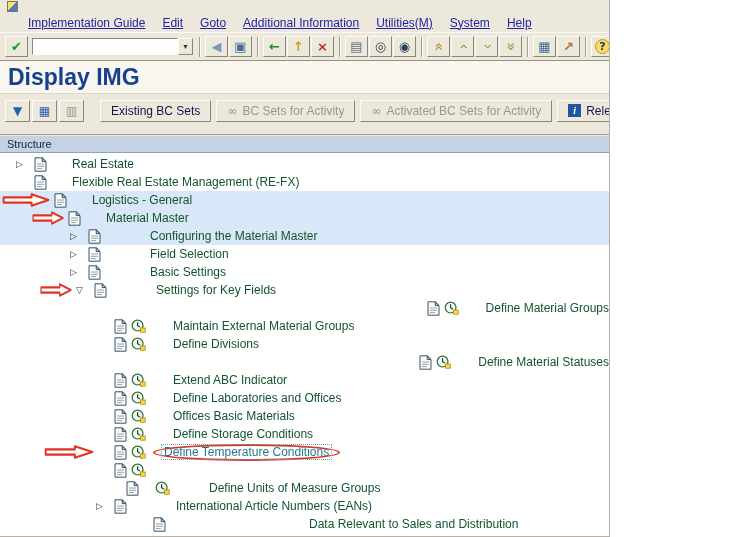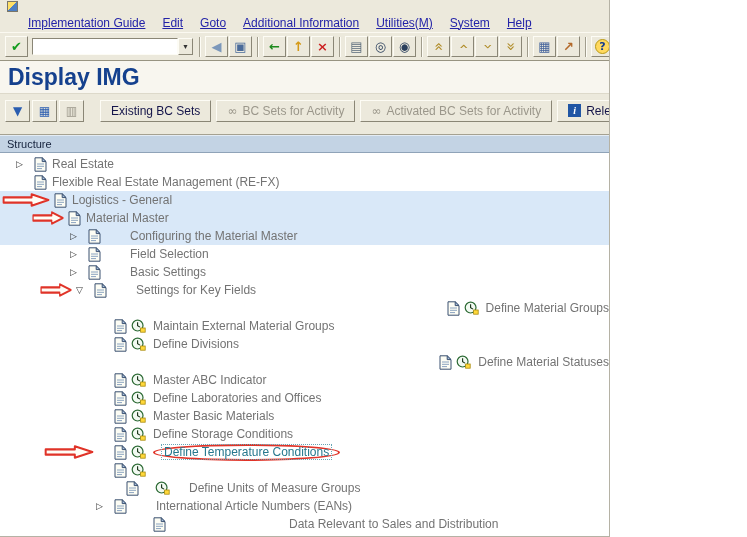--- a/index.html
+++ b/index.html
@@ -31,21 +31,21 @@
 .ic-glasses{color:#9b978b;font-family:"DejaVu Sans",sans-serif;font-size:12px;line-height:1}
 .groove{height:8px;background:#ece9dc;border-bottom:1px solid #a5a191;flex:none}
 .structure-header{height:18px;background:#c3d3e4;border-top:1px solid #e4ecf4;border-bottom:1px solid #8fa3b8;display:flex;align-items:center;padding-left:7px;font-size:11px;color:#15223c;flex:none}
 .tree{background:#fff;flex:1;padding-top:2px;overflow:hidden}
 .trow{height:18px;display:flex;align-items:center;position:relative;font-size:12px;white-space:nowrap}
 .trow.hl{background:#d9e8f8}
 .slot{width:18px;flex:none;font-family:"DejaVu Sans",sans-serif;font-size:9px;color:#333;line-height:1}
 .doc-ic{width:15px;flex:none;display:flex;align-items:center}
 .clk-ic{width:19px;flex:none;display:flex;align-items:center;margin-left:2px}
 .gap{width:24px;flex:none}
-.tlabel{margin-left:3px;color:#737373}
+.tlabel{margin-left:23px;color:#14532d}
 .tlabel.sel{color:#26788e;border:1px dotted #6aa5b5;padding:0 2px;margin-left:0}
 .red-oval{margin-left:3px;border:2px solid #e03328;border-radius:50%;padding:0 6px;display:inline-flex;align-items:center;height:17px}
 .red-arrow{position:absolute;top:2px;height:14px}
 .red-arrow svg{width:100%;height:100%;display:block}
 </style>
 </head>
 <body>
 
 <div class="screen">
   <div class="strip">
@@ -353,21 +353,21 @@
             <path d="M3 7h7M3 9.3h7M3 11.6h5" stroke="#8aa3c0" stroke-width="1"></path>
           </svg>
         </span>
         <span class="clk-ic">
           <svg width="15" height="14" viewBox="0 0 15 14">
             <circle cx="6.6" cy="6.6" r="5.4" fill="#f2faf2" stroke="#2c6a34" stroke-width="1.2"></circle>
             <path d="M6.6 3.2v3.4l2.4 1.5" fill="none" stroke="#143014" stroke-width="1.1"></path>
             <rect x="9.6" y="9" width="4.6" height="4.2" fill="#ffd83a" stroke="#a88a10" stroke-width="0.8"></rect>
           </svg>
         </span>
-        <span class="tlabel">Master ABC Indicator</span>
+        <span class="tlabel">Extend ABC Indicator</span>
       </div>
       <div class="trow" style="padding-left: 96px;">
         <span class="slot"></span>
         <span class="doc-ic">
           <svg width="13" height="15" viewBox="0 0 13 15">
             <path d="M1 .8h7.2L12 4.6v9.6H1z" fill="#fdfdf4" stroke="#3a5070" stroke-width="1"></path>
             <path d="M8.2.8L12 4.6H8.2z" fill="#a9c1dd" stroke="#3a5070" stroke-width="1"></path>
             <path d="M3 7h7M3 9.3h7M3 11.6h5" stroke="#8aa3c0" stroke-width="1"></path>
           </svg>
         </span>
@@ -389,21 +389,21 @@
             <path d="M3 7h7M3 9.3h7M3 11.6h5" stroke="#8aa3c0" stroke-width="1"></path>
           </svg>
         </span>
         <span class="clk-ic">
           <svg width="15" height="14" viewBox="0 0 15 14">
             <circle cx="6.6" cy="6.6" r="5.4" fill="#f2faf2" stroke="#2c6a34" stroke-width="1.2"></circle>
             <path d="M6.6 3.2v3.4l2.4 1.5" fill="none" stroke="#143014" stroke-width="1.1"></path>
             <rect x="9.6" y="9" width="4.6" height="4.2" fill="#ffd83a" stroke="#a88a10" stroke-width="0.8"></rect>
           </svg>
         </span>
-        <span class="tlabel">Master Basic Materials</span>
+        <span class="tlabel">Offices Basic Materials</span>
       </div>
       <div class="trow" style="padding-left: 96px;">
         <span class="slot"></span>
         <span class="doc-ic">
           <svg width="13" height="15" viewBox="0 0 13 15">
             <path d="M1 .8h7.2L12 4.6v9.6H1z" fill="#fdfdf4" stroke="#3a5070" stroke-width="1"></path>
             <path d="M8.2.8L12 4.6H8.2z" fill="#a9c1dd" stroke="#3a5070" stroke-width="1"></path>
             <path d="M3 7h7M3 9.3h7M3 11.6h5" stroke="#8aa3c0" stroke-width="1"></path>
           </svg>
         </span>

